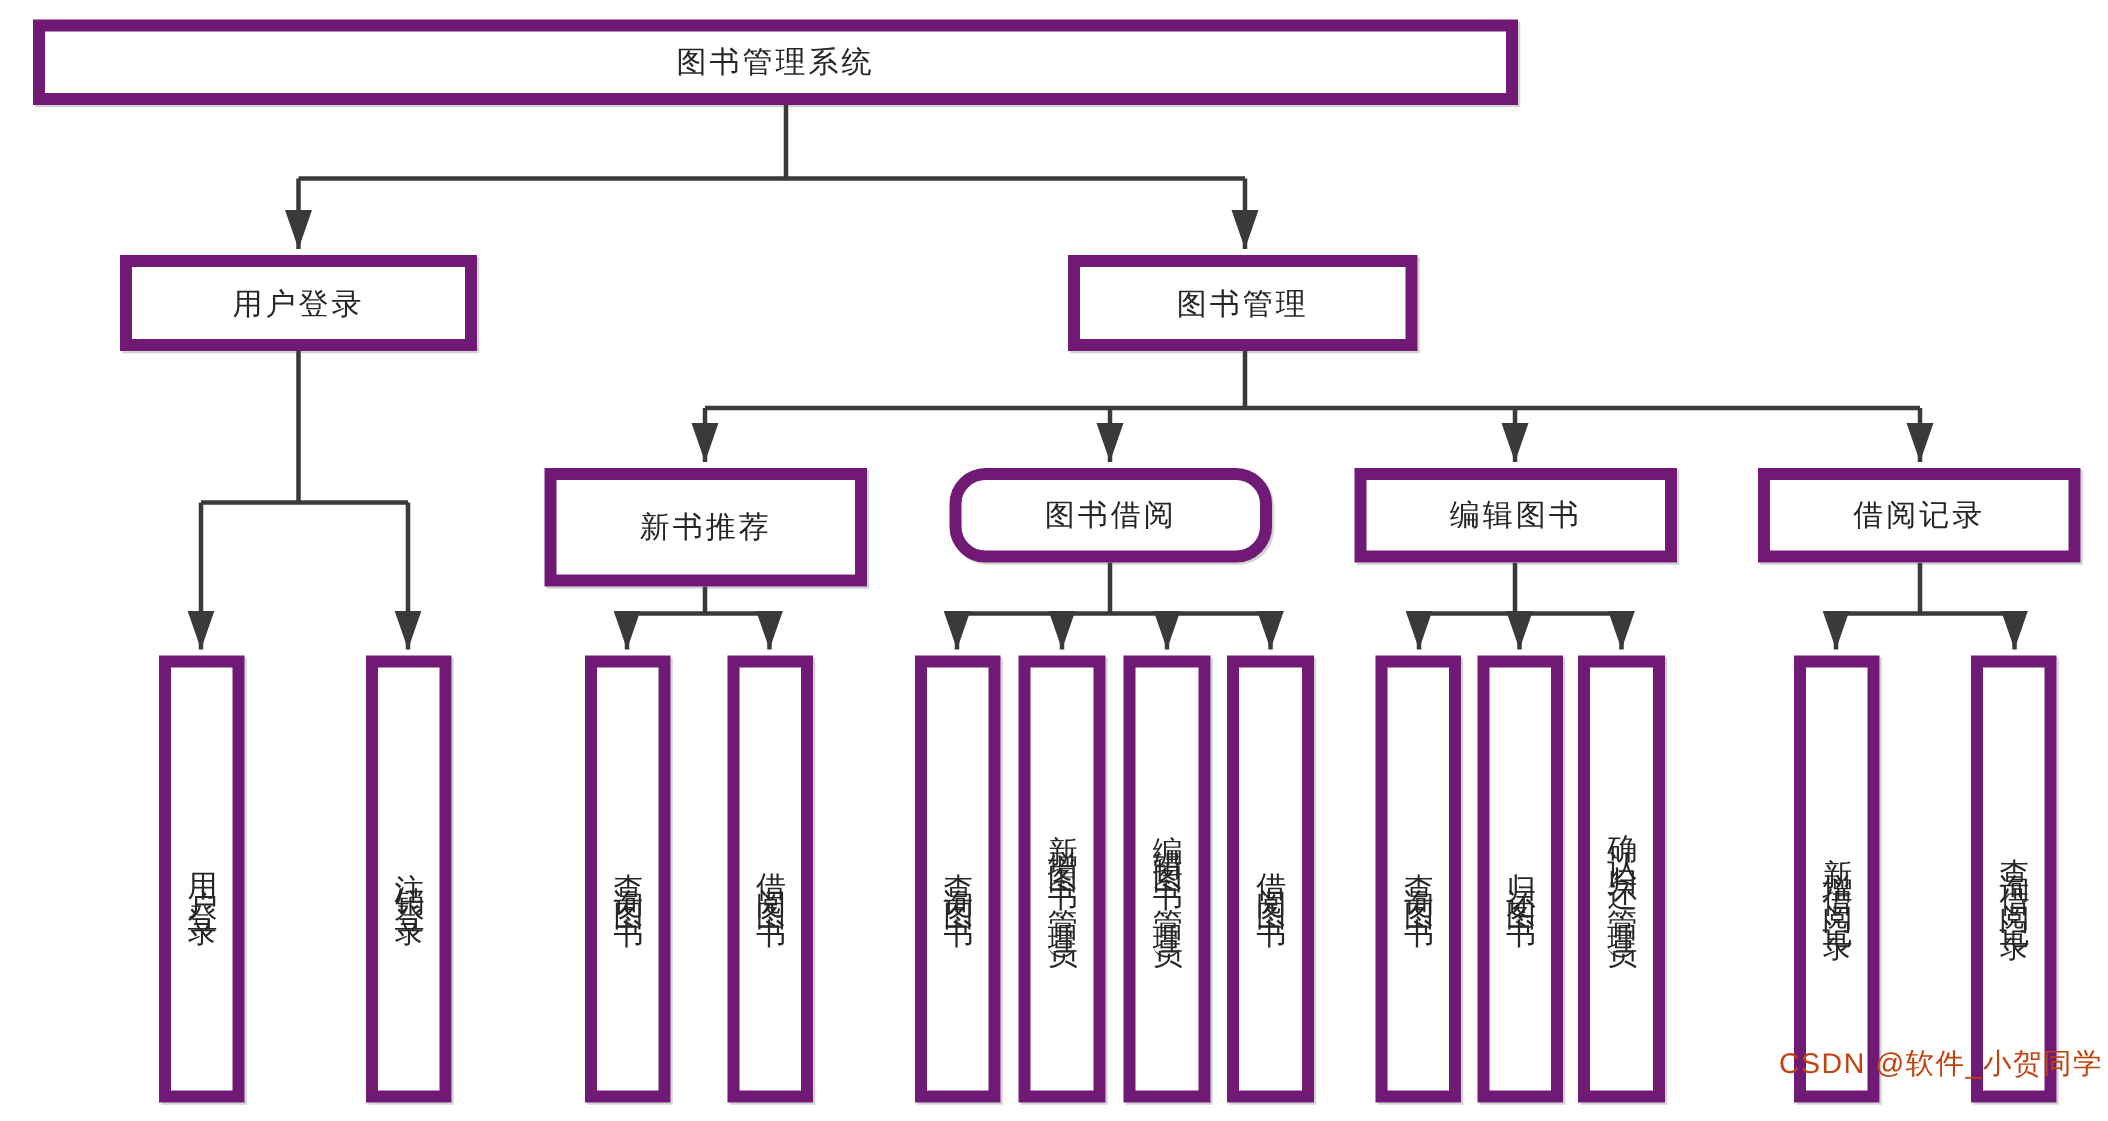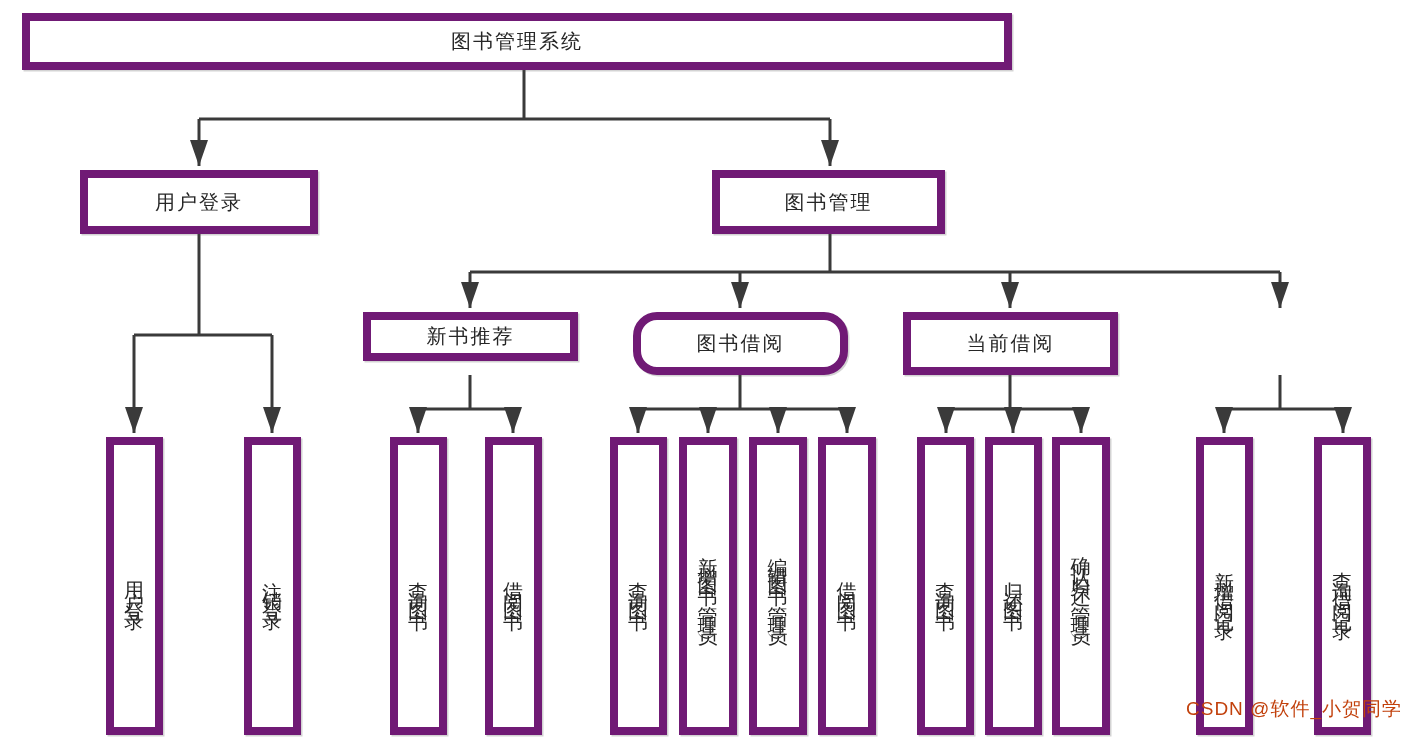--- a/index.html
+++ b/index.html
@@ -121,28 +121,31 @@
     <span class="hlabel">图书管理系统</span>
   </div>
 
   <div class="box" style="left:80px; top:170px; width:238px; height:64px;">
     <span class="hlabel">用户登录</span>
   </div>
   <div class="box" style="left:712px; top:170px; width:233px; height:64px;">
     <span class="hlabel">图书管理</span>
   </div>
 
-  <div class="box" style="left:363px; top:312px; width:215px; height:49px;">
+  <div class="box" style="left:363px; top:312px; width:215px; height:79px;">
     <span class="hlabel">新书推荐</span>
   </div>
   <div class="box" style="left:633px; top:312px; width:215px; height:63px;border-radius:24px;">
     <span class="hlabel">图书借阅</span>
   </div>
   <div class="box" style="left:903px; top:312px; width:215px; height:63px;">
-    <span class="hlabel">当前借阅</span>
+    <span class="hlabel">编辑图书</span>
+  </div>
+  <div class="box" style="left:1172px; top:312px; width:215px; height:63px;">
+    <span class="hlabel">借阅记录</span>
   </div>
 
   <div class="box leaf" style="left:106px; top:437px; width:57px; height:298px;">
     <span>用户登录</span>
   </div>
   <div class="box leaf" style="left:244px; top:437px; width:57px; height:298px;">
     <span>注销登录</span>
   </div>
 
   <div class="box leaf" style="left:390px; top:437px; width:57px; height:298px;">

